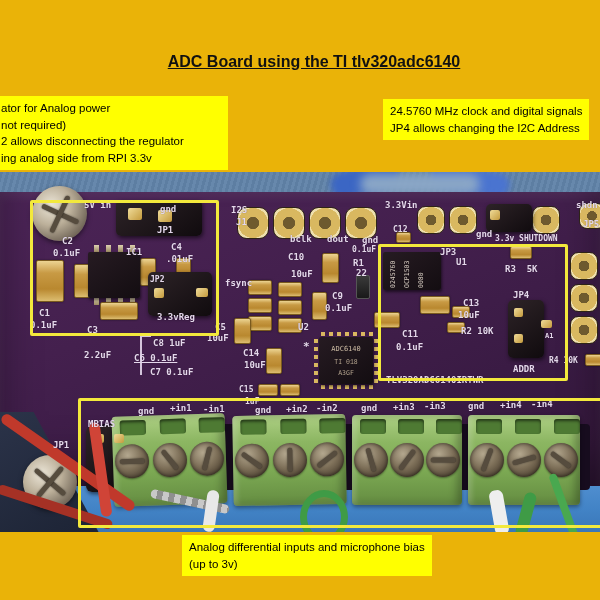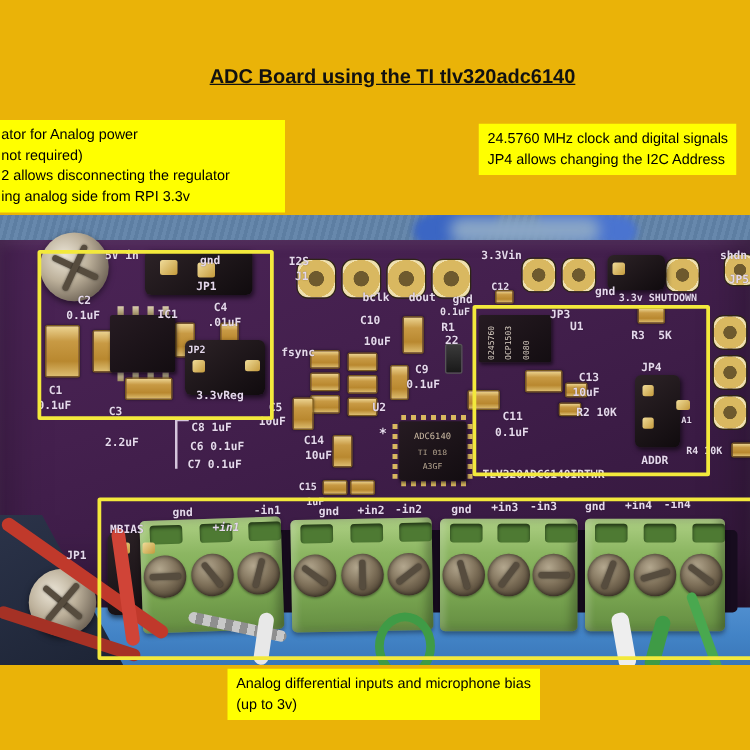--- a/index.html
+++ b/index.html
@@ -199,21 +199,21 @@
         <span class="silk" style="left: 126px; top: 75px;">IC1</span>
         <span class="silk" style="left: 171px; top: 70px;">C4</span>
         <span class="silk" style="left: 166px; top: 82px;">.01uF</span>
         <span class="silk" style="left: 150px; top: 103px; font-size: 8px;">JP2</span>
         <span class="silk" style="left: 39px; top: 136px;">C1</span>
         <span class="silk" style="left: 30px; top: 148px;">0.1uF</span>
         <span class="silk" style="left: 157px; top: 140px;">3.3vReg</span>
         <span class="silk" style="left: 87px; top: 153px;">C3</span>
         <span class="silk" style="left: 84px; top: 178px;">2.2uF</span>
         <span class="silk" style="left: 153px; top: 166px;">C8 1uF</span>
-        <span class="silk" style="left: 152px; top: 181px;">C6 0.1uF</span>
+        <span class="silk" style="left: 134px; top: 181px; text-decoration: underline;">C6 0.1uF</span>
         <span class="silk" style="left: 150px; top: 195px;">C7 0.1uF</span>
         <span class="silk" style="left: 215px; top: 150px;">C5</span>
         <span class="silk" style="left: 207px; top: 161px;">10uF</span>
         <span class="silk" style="left: 288px; top: 80px;">C10</span>
         <span class="silk" style="left: 291px; top: 97px;">10uF</span>
         <span class="silk" style="left: 353px; top: 86px;">R1</span>
         <span class="silk" style="left: 356px; top: 96px;">22</span>
         <span class="silk" style="left: 332px; top: 119px;">C9</span>
         <span class="silk" style="left: 325px; top: 131px;">0.1uF</span>
         <span class="silk" style="left: 298px; top: 150px;">U2</span>
@@ -230,21 +230,21 @@
         <span class="silk" style="left: 461px; top: 154px;">R2 10K</span>
         <span class="silk" style="left: 402px; top: 157px;">C11</span>
         <span class="silk" style="left: 396px; top: 170px;">0.1uF</span>
         <span class="silk" style="left: 545px; top: 160px; font-size: 7px;">A1</span>
         <span class="silk" style="left: 513px; top: 192px;">ADDR</span>
         <span class="silk" style="left: 549px; top: 184px; font-size: 8px;">R4 10K</span>
         <span class="silk" style="left: 386px; top: 203px; font-size: 9px;">TLV320ADC6140IRTWR</span>
         <span class="silk" style="left: 88px; top: 247px;">MBIAS</span>
         <span class="silk" style="left: 53px; top: 268px;">JP1</span>
         <span class="silk" style="left: 138px; top: 234px;">gnd</span>
-        <span class="silk" style="left: 170px; top: 246px; font-style: italic;">+in1</span>
+        <span class="silk" style="left: 170px; top: 231px;">+in1</span>
         <span class="silk" style="left: 203px; top: 232px;">-in1</span>
         <span class="silk" style="left: 255px; top: 233px;">gnd</span>
         <span class="silk" style="left: 286px; top: 232px;">+in2</span>
         <span class="silk" style="left: 316px; top: 231px;">-in2</span>
         <span class="silk" style="left: 361px; top: 231px;">gnd</span>
         <span class="silk" style="left: 393px; top: 230px;">+in3</span>
         <span class="silk" style="left: 424px; top: 229px;">-in3</span>
         <span class="silk" style="left: 468px; top: 229px;">gnd</span>
         <span class="silk" style="left: 500px; top: 228px;">+in4</span>
         <span class="silk" style="left: 531px; top: 227px;">-in4</span>

